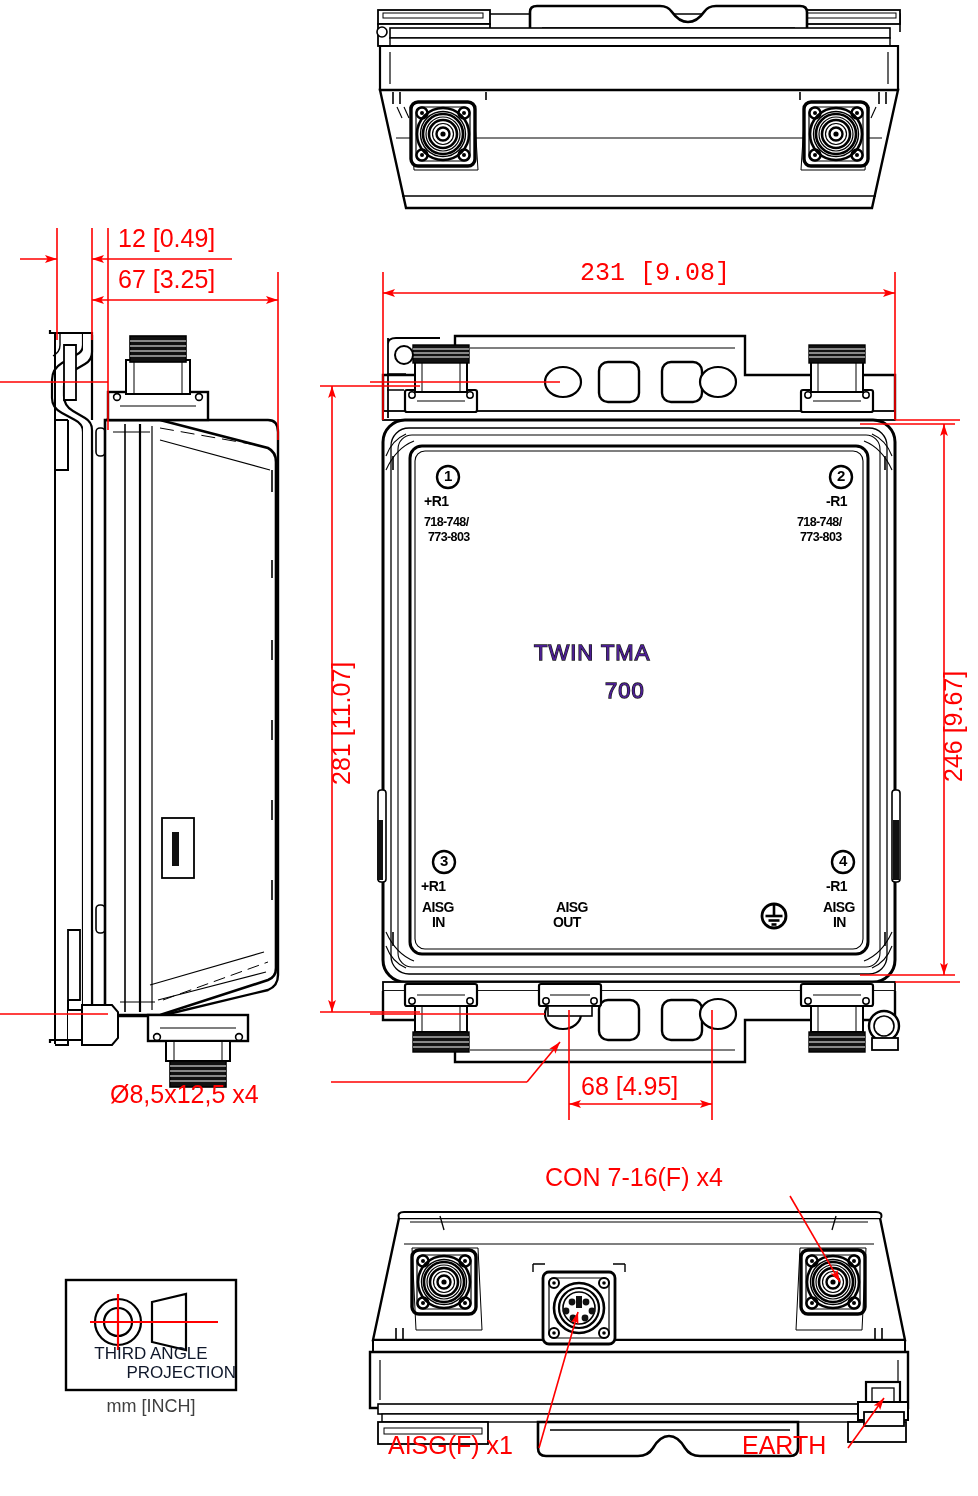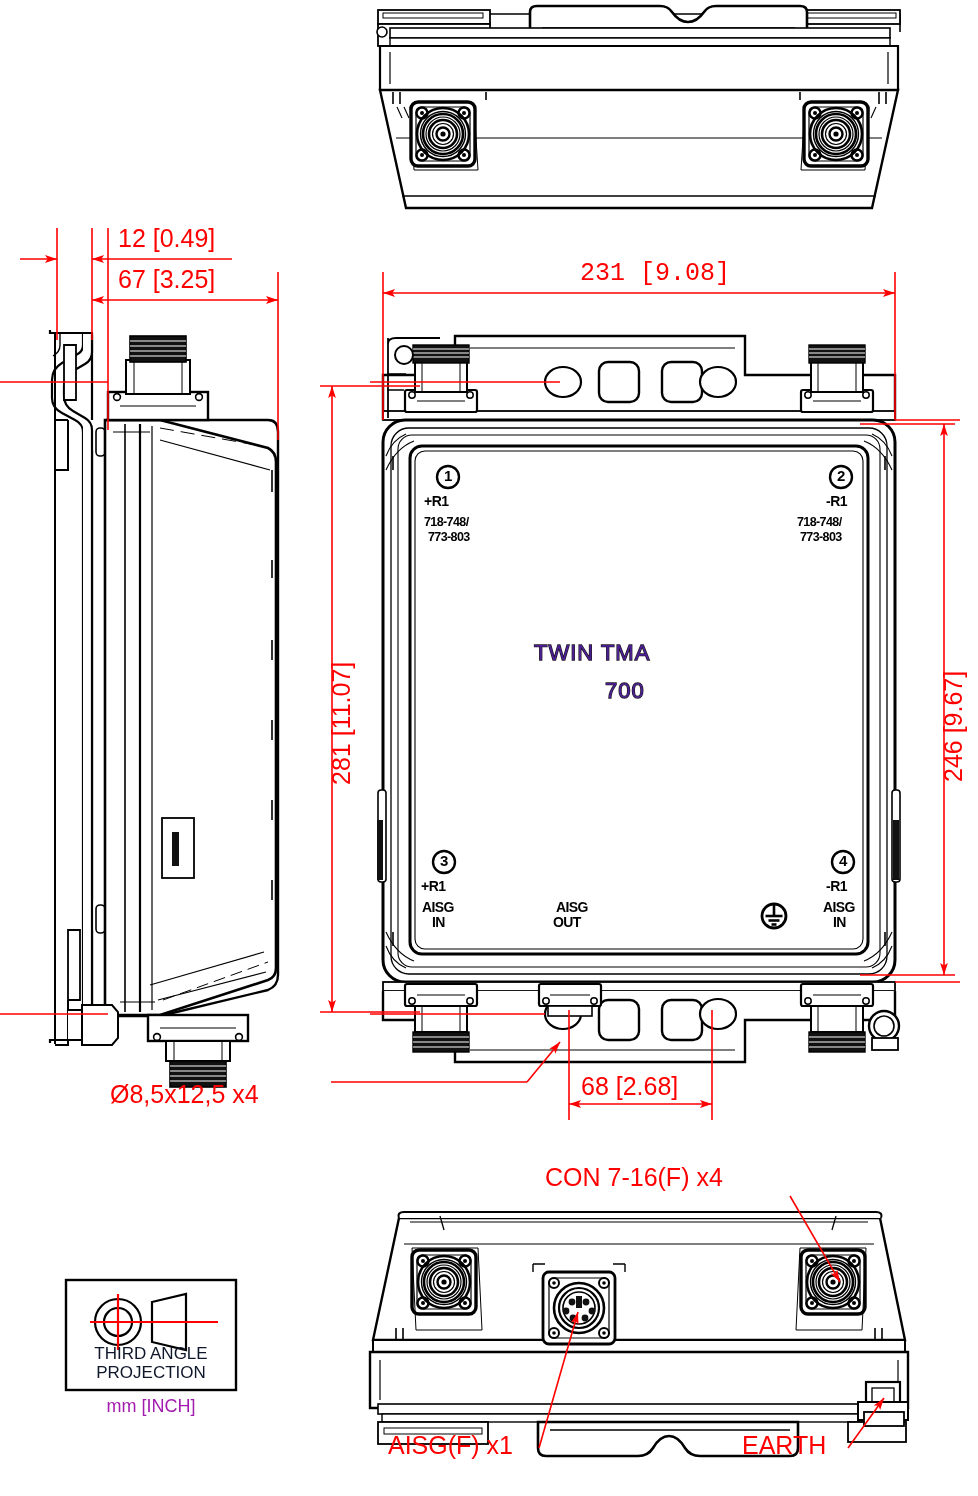--- a/index.html
+++ b/index.html
@@ -14,21 +14,21 @@
   .silk{color:#000000;font-weight:bold;font-family:"Liberation Sans",sans-serif;}
   .silk-big{font-size:14px;letter-spacing:-0.5px;}
   .silk-small{font-size:12.5px;letter-spacing:-0.6px;line-height:13px;}
   .silk-mid{font-size:14px;letter-spacing:-0.6px;line-height:15px;}
   .outline-txt{
     color:#4c1d95;font-size:22px;letter-spacing:1px;
     -webkit-text-stroke:1.3px #1a1a1a;
     paint-order:stroke fill;
   }
   .proj-txt{color:#0f172a;font-size:17px;line-height:19px;text-align:center;}
-  .mm-txt{color:#a21caf;font-size:18px;text-align:center;}
+  .mm-txt{color:#404040;font-size:18px;text-align:center;}
   svg{position:absolute;left:0;top:0;}
 </style>
 </head>
 <body>
 
 <div id="sheet">
 
   <svg width="978" height="1496" viewBox="0 0 978 1496">
     <defs>
       <g id="dinConn">
@@ -475,21 +475,21 @@
         <line x1="90" y1="1322" x2="218" y2="1322"></line>
       </g>
     </g>
   </svg>
 
   <div class="lbl dim" style="left:118px;top:224px;">12 [0.49]</div>
   <div class="lbl dim" style="left:118px;top:265px;">67 [3.25]</div>
   <div class="lbl dim" style="left:580px;top:259px;font-family:Liberation Mono, monospace;">231 [9.08]</div>
   <div class="lbl dim dim-v" style="left:327px;top:785px;transform:rotate(-90deg);">281 [11.07]</div>
   <div class="lbl dim dim-v" style="left:939px;top:782px;transform:rotate(-90deg);">246 [9.67]</div>
-  <div class="lbl dim" style="left:581px;top:1072px;">68 [2.68]</div>
+  <div class="lbl dim" style="left:581px;top:1072px;">68 [4.95]</div>
 
   <div class="lbl dim" style="left:110px;top:1068px;margin-top:12px;">Ø8,5x12,5 x4</div>
   <div class="lbl dim" style="left:545px;top:1163px;">CON 7-16(F) x4</div>
   <div class="lbl dim" style="left:388px;top:1431px;">AISG(F) x1</div>
   <div class="lbl dim" style="left:742px;top:1431px;">EARTH</div>
 
   <div class="lbl silk silk-big" style="left:424px;top:493px;">+R1</div>
   <div class="lbl silk silk-small" style="left:424px;top:516px;">718-748/</div>
   <div class="lbl silk silk-small" style="left:428px;top:531px;">773-803</div>
 
@@ -510,16 +510,16 @@
 
   <div class="lbl silk" style="left:444px;top:467px;font-size:15px;">1</div>
   <div class="lbl silk" style="left:837px;top:467px;font-size:15px;">2</div>
   <div class="lbl silk" style="left:440px;top:852px;font-size:15px;">3</div>
   <div class="lbl silk" style="left:839px;top:852px;font-size:15px;">4</div>
 
   <div class="lbl outline-txt" style="left:534px;top:640px;">TWIN TMA</div>
   <div class="lbl outline-txt" style="left:605px;top:678px;">700</div>
 
   <div class="lbl proj-txt" style="left:66px;top:1344px;width:170px;">THIRD ANGLE</div>
-  <div class="lbl proj-txt" style="left:66px;top:1363px;width:170px;">PROJECTION</div>
+  <div class="lbl proj-txt" style="left:66px;top:1363px;width:170px;text-align:right;">PROJECTION</div>
   <div class="lbl mm-txt" style="left:66px;top:1396px;width:170px;">mm [INCH]</div>
 
 </div>
 
 </body></html>

